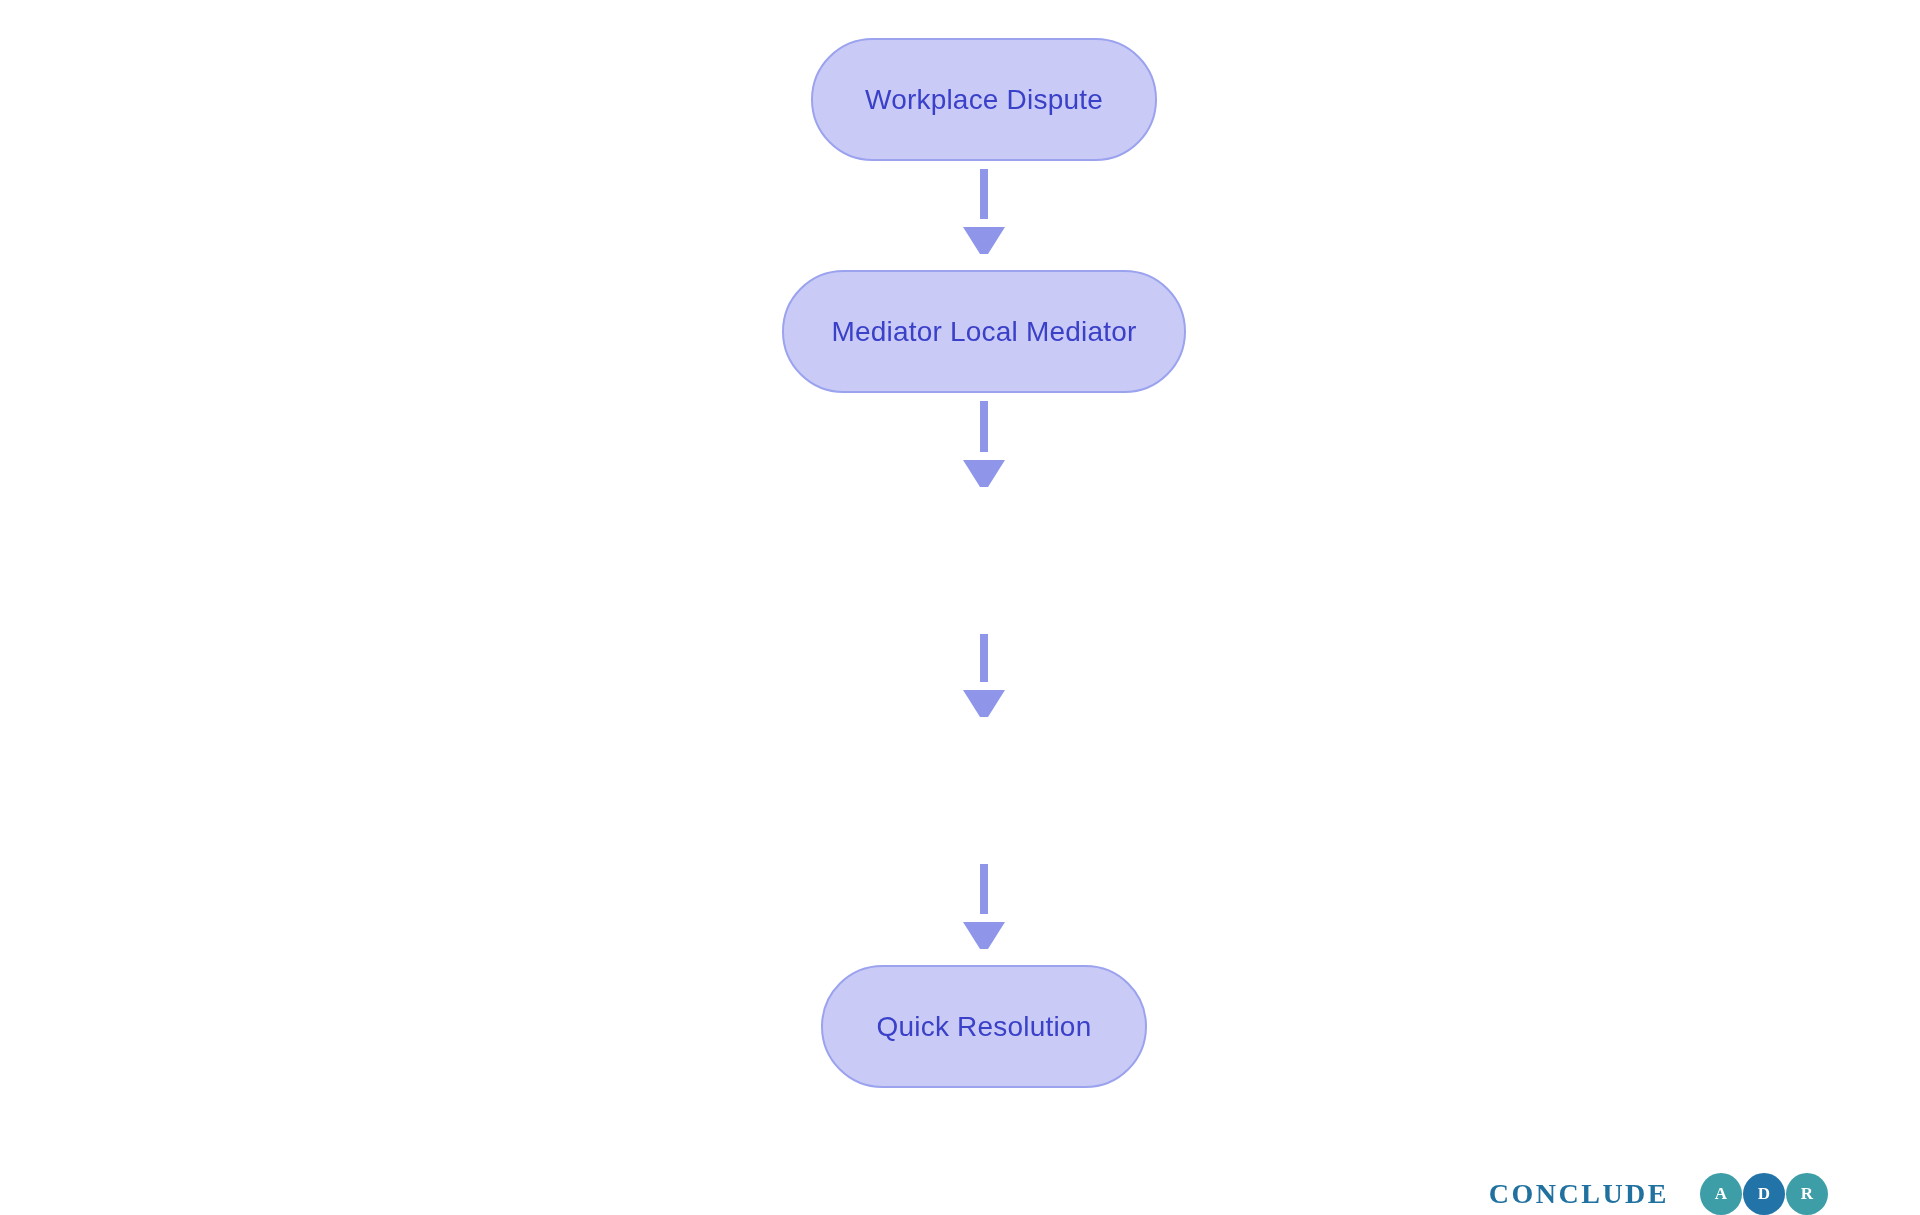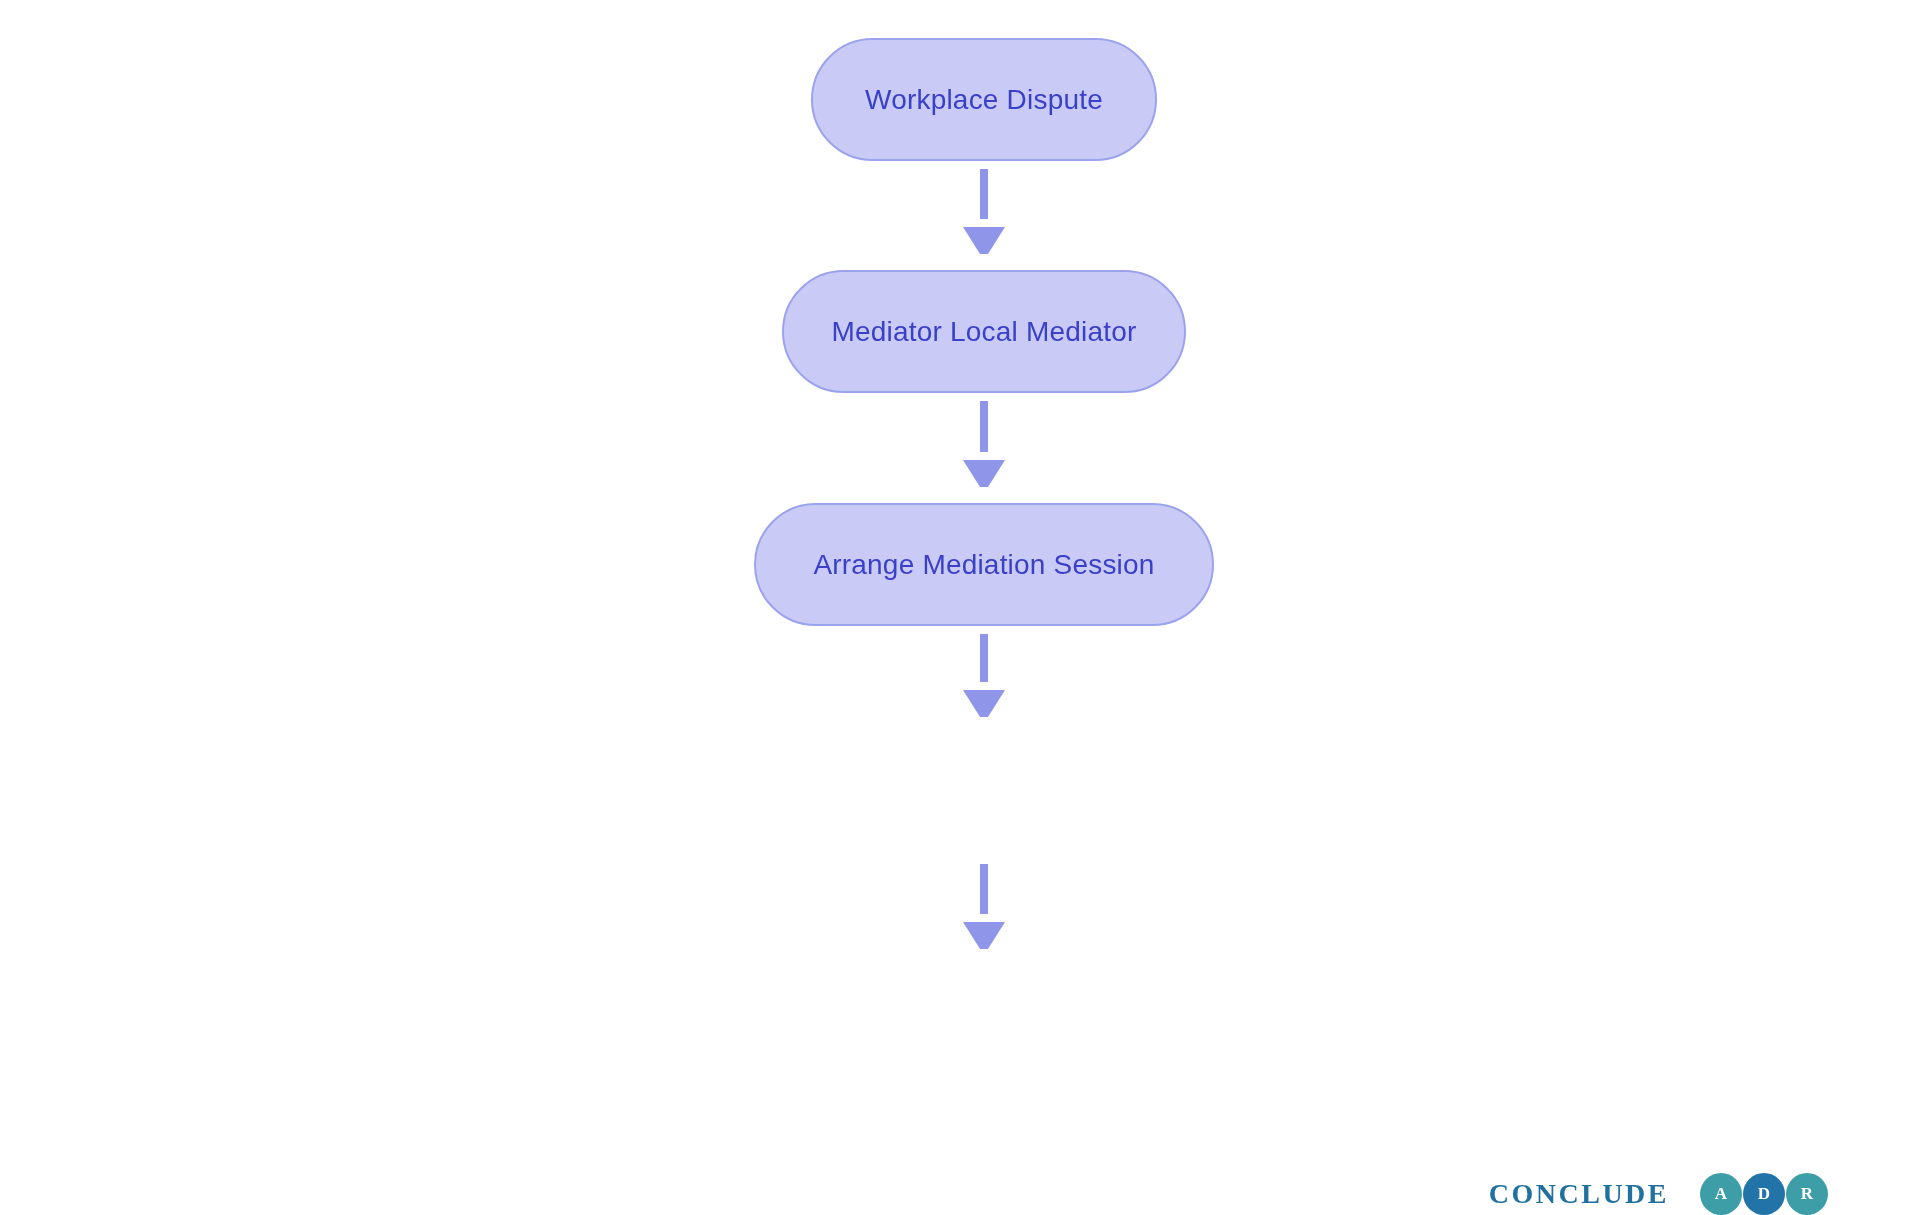--- a/index.html
+++ b/index.html
@@ -122,35 +122,35 @@
 
   <div class="node node-2">
     <span>Mediator Local Mediator</span>
   </div>
 
   <div class="arrow arrow-2">
     <div class="shaft"></div>
     <div class="head"></div>
   </div>
 
-  <div class="node node-3">
-    <span>Arrange Mediation Session</span>
-  </div>
 
   <div class="arrow arrow-3">
     <div class="shaft"></div>
     <div class="head"></div>
   </div>
 
 
   <div class="arrow arrow-4">
     <div class="shaft"></div>
     <div class="head"></div>
   </div>
 
+  <div class="node node-5">
+    <span>Quick Resolution</span>
+  </div>
 
   <div class="brand">
     <span class="wordmark">CONCLUDE</span>
     <span class="badges">
       <span class="badge" style="background-color: rgb(62, 158, 168);">A</span>
       <span class="badge badge-middle" style="background-color: rgb(34, 115, 168);">D</span>
       <span class="badge" style="background-color: rgb(62, 158, 168);">R</span>
     </span>
   </div>
 

